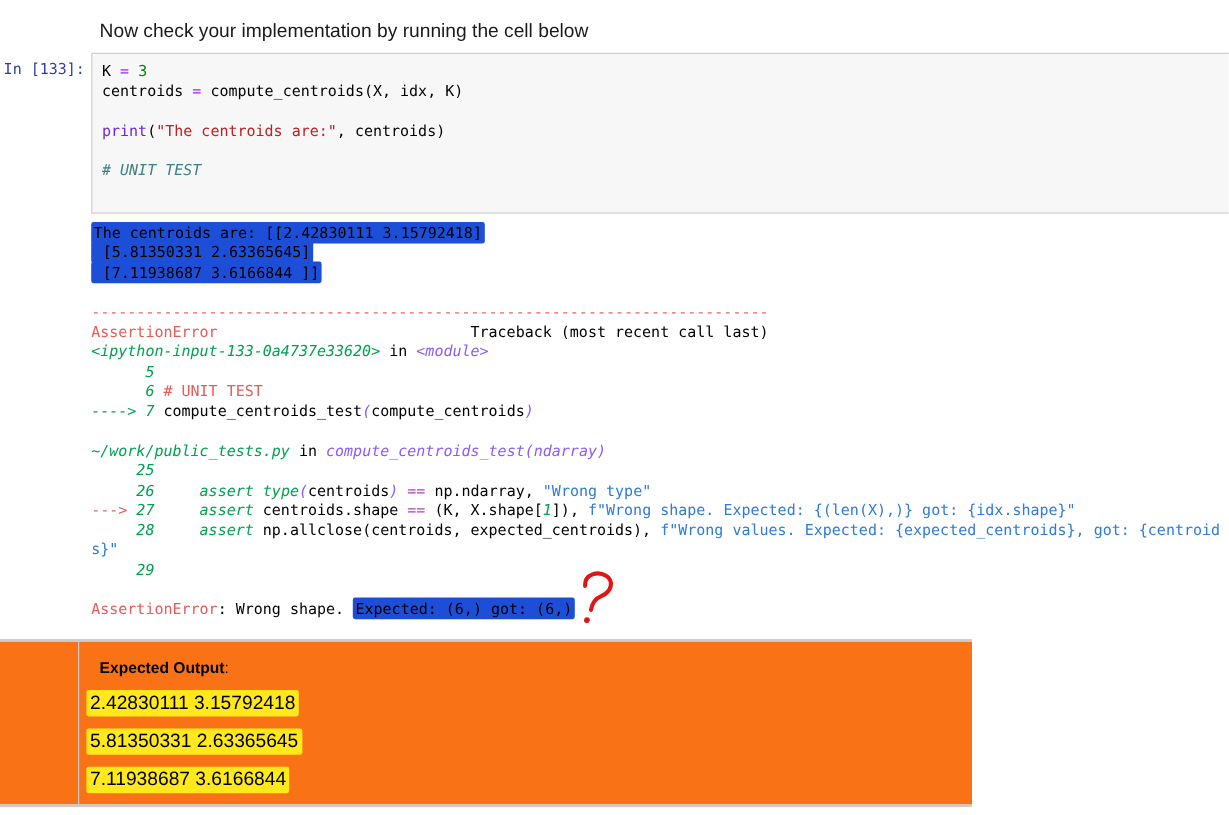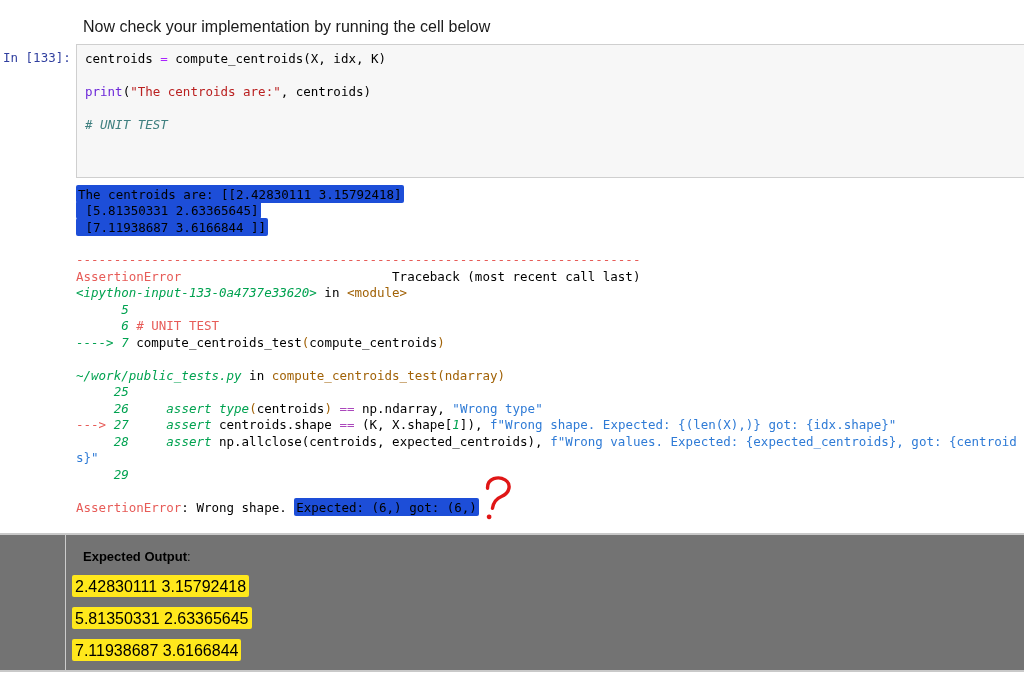--- a/index.html
+++ b/index.html
@@ -23,49 +23,50 @@
   .cm{color:#408080;font-style:italic;}
 
   
   .output{position:absolute;left:76px;top:186px;font:12.5px/16.5px "DejaVu Sans Mono",monospace;
           color:#000;}
   .traceback{margin-top:16.5px;}
 
   
   .r{color:#e75c58;}
   .g{color:#00a250;font-style:italic;}
-  .cy{color:#a16207;}
+  .cy{color:#8b5cf6;font-style:italic;}
   .bl{color:#2f7bd6;}
   .pu{color:#ab47bc;}
 
   
   .hl{background:#1d4ed8;padding:1.5px 2px;border-radius:2px;}
 
   
   .qmark{position:absolute;left:481px;top:475px;transform:rotate(9deg);}
 
   
-  .expected{position:absolute;left:0;top:533px;width:1024px;height:139px;background:#737373;
+  .expected{position:absolute;left:0;top:533px;width:810px;height:139px;background:#f97316;
             border-top:2px solid #c9c9c9;border-bottom:2px solid #c9c9c9;box-sizing:border-box;}
   .vline{position:absolute;left:65px;top:0;bottom:0;width:1px;background:#cccccc;}
   .exp-title{position:absolute;left:83px;top:14px;font-size:13px;color:#000;}
   .exp-title b{font-weight:bold;}
   .exp-values{position:absolute;left:72px;top:42px;font-size:16px;color:#000;}
   .exp-value{margin-bottom:14px;}
   .hl2{background:#ffe81c;padding:2.5px 3px;border-radius:2px;}
 </style>
 </head>
 <body>
 
 <div class="page">
 
   <div class="intro">Now check your implementation by running the cell below</div>
 
   <div class="cell-box">
     <div class="editor">
+        <div class="tline"><span>K </span><span class="op">=</span><span> </span><span class="num">3</span></div>
         <div class="tline"><span>centroids </span><span class="op">=</span><span> compute_centroids(X, idx, K)</span></div>
         <div class="tline">&nbsp;</div>
         <div class="tline"><span class="bi">print</span><span>(</span><span class="str">"The centroids are:"</span><span>, centroids)</span></div>
         <div class="tline">&nbsp;</div>
         <div class="tline"><span class="cm"># UNIT TEST</span></div>
       </div>
   </div>
   <div class="prompt">In [133]:</div>
 
   <div class="output">

